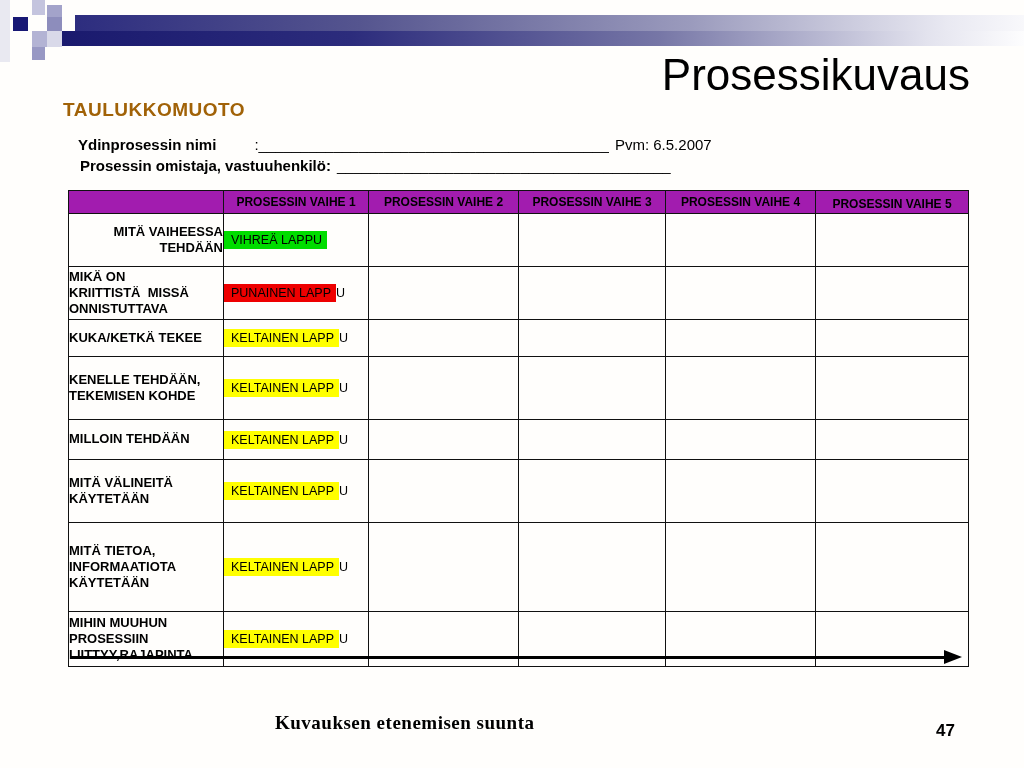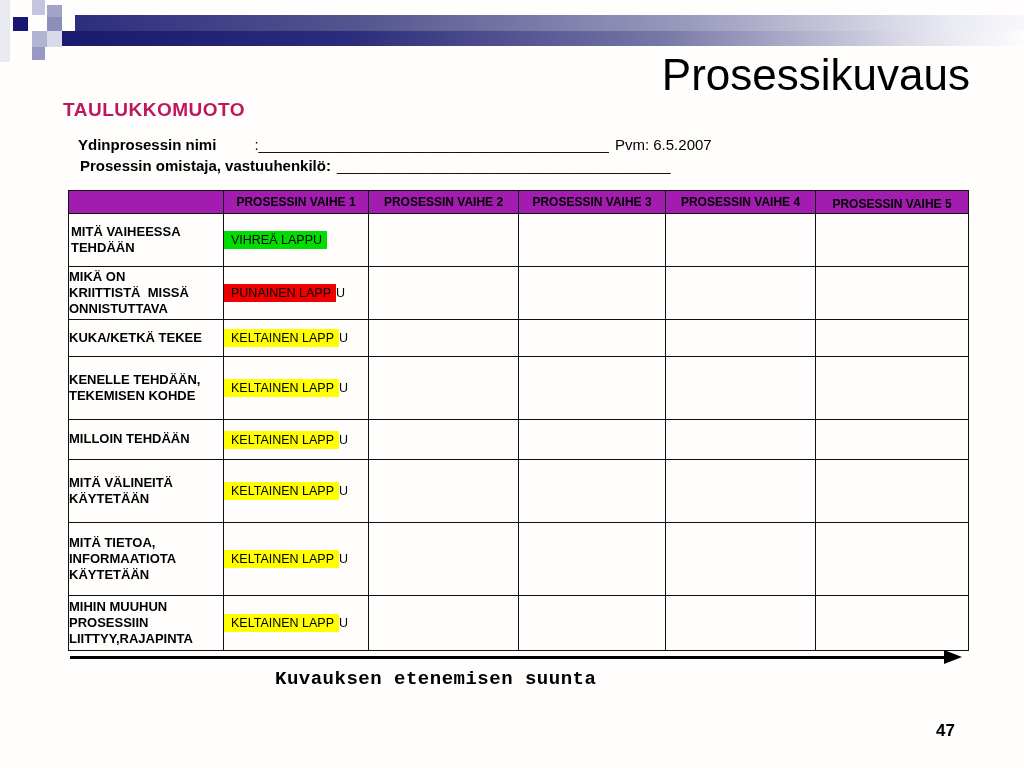--- a/index.html
+++ b/index.html
@@ -22,48 +22,48 @@
   .sqB{left:32px;top:0;width:13px;height:15px;background:#c4c4de;}
   .sqC{left:47px;top:5px;width:15px;height:12px;background:#a3a3ca;}
   .sqD{left:47px;top:17px;width:15px;height:14px;background:#8d8dbc;}
   .sqE{left:32px;top:31px;width:15px;height:16px;background:#b3b3d4;}
   .sqF{left:47px;top:31px;width:15px;height:16px;background:#d9d9e9;}
   .sqG{left:32px;top:47px;width:13px;height:13px;background:#9898c4;}
   
   .title{position:absolute;left:0;top:50px;width:970px;text-align:right;
     font-size:44px;font-weight:400;letter-spacing:0px;}
   .subtitle{position:absolute;left:63px;top:99px;font-size:19px;font-weight:700;
-    color:#be185d;letter-spacing:0.5px;}
+    color:#a16207;letter-spacing:0.5px;}
   
   .formline{position:absolute;white-space:nowrap;font-size:15px;font-weight:700;}
   .fl1{left:78px;top:136px;}
   .fl2{left:80px;top:157px;}
   .colon{margin-left:38px;font-weight:400;}
   .uscore{font-weight:400;letter-spacing:0;}
   .pvm{font-weight:400;margin-left:6px;}
   .fl2 .uscore{margin-left:6px;}
   
   table.grid{position:absolute;left:68px;top:190px;width:900px;
     border-collapse:collapse;table-layout:fixed;}
   table.grid th, table.grid td{border:1.5px solid #111;padding:0;overflow:hidden;}
   table.grid th{font-size:12px;font-weight:700;text-align:center;height:22px;background:#a21caf;}
   th.hdr5 div{padding-top:4px;}
   td.lbl{font-size:13px;font-weight:700;line-height:1.25;
     padding:3px 2px 3px 8px;vertical-align:middle;white-space:pre-wrap;}
-  td.lbl.center{text-align:left;padding-left:2px;}
+  td.lbl.center{text-align:right;padding-left:2px;}
   td.val{vertical-align:middle;padding-left:9px;font-size:12.5px;}
   .hl{padding:2px 5px 2px 7px;text-align:right;}
   .trh1{height:53px}.trh2{height:53px}.trh3{height:37px}.trh4{height:63px}
-  .trh5{height:40px}.trh6{height:63px}.trh7{height:73px}.trh8{height:55px}
+  .trh5{height:40px}.trh6{height:63px}.trh7{height:89px}.trh8{height:55px}
   
   .arrow-line{position:absolute;left:70px;top:656px;width:876px;height:3px;background:#000;}
   .arrow-head{position:absolute;left:944px;top:650px;width:0;height:0;
     border-left:18px solid #000;border-top:7.5px solid transparent;border-bottom:7.5px solid transparent;}
-  .arrow-caption{position:absolute;left:275px;top:668px;font-size:19px;font-weight:700;
-    font-family:Liberation Mono, monospace;letter-spacing:0.5px;}
+  .arrow-caption{position:absolute;left:275px;top:712px;font-size:19px;font-weight:700;
+    font-family:Liberation Serif, serif;letter-spacing:0.5px;}
   .pagenum{position:absolute;left:936px;top:721px;font-size:17px;font-weight:700;}
 </style>
 </head>
 <body>
 
 <div class="slide">
 
   <div class="sq colL"></div>
   <div class="bar1"></div>
   <div class="bar2"></div>

